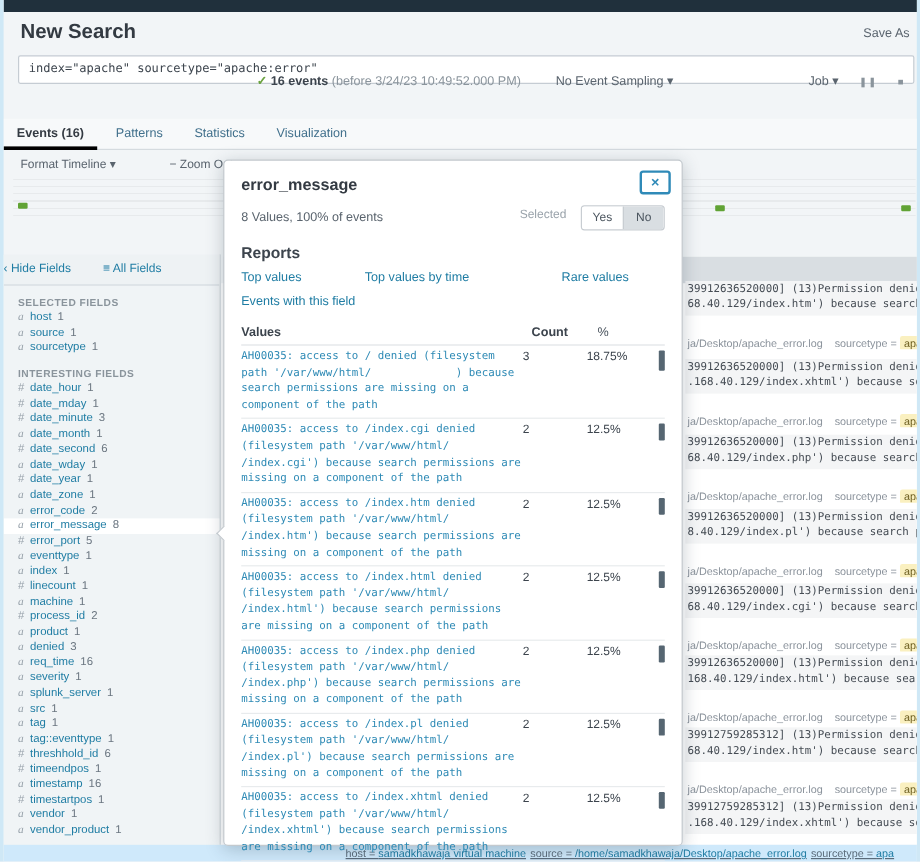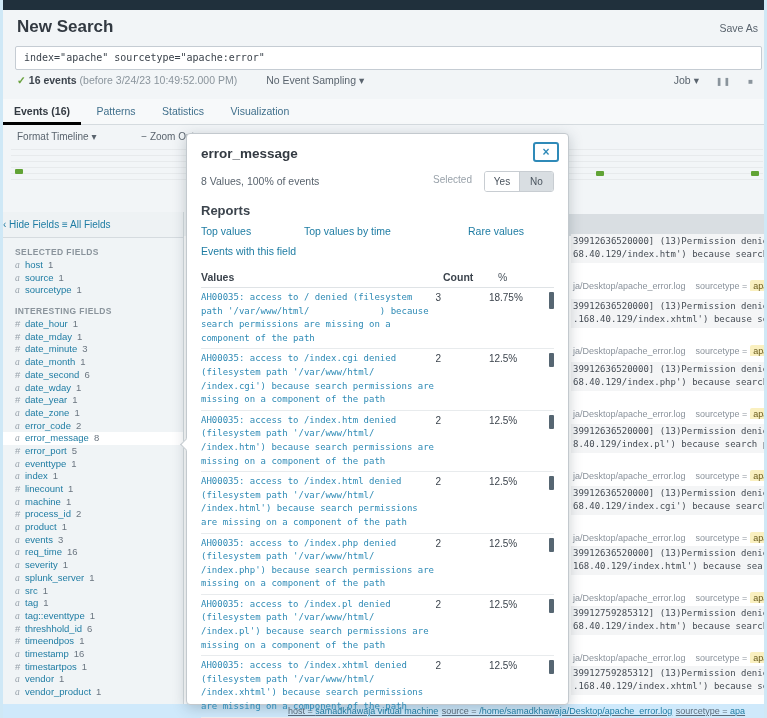--- a/index.html
+++ b/index.html
@@ -15,21 +15,21 @@
   .page-title { font-size:17px; font-weight:bold; color:#333a42; }
   .save-as { position:absolute; right:0; top:5px; font-size:10.5px; color:#5a646e; }
 
   .search-box {
     position:absolute; top:46px; left:12px; width:747px; height:24px;
     background:#fff; border:1px solid #c5ccd3; border-radius:2px;
     font-family:"DejaVu Sans Mono",monospace; font-size:10px; color:#3c444d;
     line-height:22px; padding-left:8px; white-space:nowrap; overflow:hidden;
   }
 
-  .info-row { position:absolute; top:74px; left:14px; right:6px; height:16px; font-size:10.5px; color:#5a646e; }
+  .info-row { position:absolute; top:61px; left:14px; right:6px; height:16px; font-size:10.5px; color:#5a646e;text-align:center; }
   .check { color:#6aa23f; font-weight:bold; margin-right:3px; }
   .ev-count { font-weight:bold; color:#3c444d; }
   .time-range { color:#8a949c; }
   .sampling { margin-left:26px; color:#5a646e; }
   .job-controls { position:absolute; right:4px; top:0; font-size:10.5px; color:#5a646e; }
   .job-controls .icn { margin-left:14px; color:#8a949c; font-size:8px; letter-spacing:1px; }
 
   .tabs { position:absolute; top:99px; left:0; width:767px; height:26px; background:#f7f9fa; border-bottom:1px solid #d5dbdf; }
   .tab { display:inline-block; height:26px; line-height:24px; padding:0 11px; font-size:10.5px; color:#41708c; }
   .tab.active { color:#333a42; font-weight:bold; border-bottom:3px solid #000000; }
@@ -42,21 +42,21 @@
   .gb1 { left:4px;  top:20px; }
   .gb2 { left:585px; top:22px; }
   .gb3 { left:740px; top:22px; }
 
   .content-bg { position:absolute; top:236px; left:181px; width:586px; height:468px; background:#fff; }
   .events-toolbar { position:absolute; top:214px; left:183px; width:584px; height:22px; background:#d9dee2; }
 
   .sidebar { position:absolute; top:212px; left:0; width:181px; height:492px; background:#f0f4f6; border-right:1px solid #d5dbdf; overflow:hidden; }
   .sb-head { height:26px; border-bottom:1px solid #d5dbdf; background:#eef2f4; font-size:10px; line-height:26px; }
   .sb-hide { color:#1e7ca3; }
-  .sb-all  { color:#1e7ca3; }
+  .sb-all  { color:#1e7ca3; margin-left:24px; }
   .sb-section { font-size:8.5px; font-weight:bold; color:#8a949c; letter-spacing:.4px; margin:9px 0 2px 12px; }
   .f-row { height:12.7px; line-height:12.7px; font-size:9.5px; padding-left:12px; white-space:nowrap; position:relative; }
   .f-row.active { background:#fff; }
   .f-type { color:#98a2ab; display:inline-block; width:10px; }
   .f-type.alpha { font-style:italic; font-family:"Liberation Serif",serif; }
   .f-name { color:#1e7ca3; }
   .f-count { color:#6b7681; margin-left:5px; }
 
   
   .ev-group { position:absolute; left:568px; width:196px; overflow:hidden; }
@@ -170,21 +170,21 @@
         <div class="f-row"><span class="f-type alpha">a</span><span class="f-name">date_zone</span><span class="f-count">1</span></div>
         <div class="f-row"><span class="f-type alpha">a</span><span class="f-name">error_code</span><span class="f-count">2</span></div>
         <div class="f-row active"><span class="f-type alpha">a</span><span class="f-name">error_message</span><span class="f-count">8</span></div>
         <div class="f-row"><span class="f-type">#</span><span class="f-name">error_port</span><span class="f-count">5</span></div>
         <div class="f-row"><span class="f-type alpha">a</span><span class="f-name">eventtype</span><span class="f-count">1</span></div>
         <div class="f-row"><span class="f-type alpha">a</span><span class="f-name">index</span><span class="f-count">1</span></div>
         <div class="f-row"><span class="f-type">#</span><span class="f-name">linecount</span><span class="f-count">1</span></div>
         <div class="f-row"><span class="f-type alpha">a</span><span class="f-name">machine</span><span class="f-count">1</span></div>
         <div class="f-row"><span class="f-type">#</span><span class="f-name">process_id</span><span class="f-count">2</span></div>
         <div class="f-row"><span class="f-type alpha">a</span><span class="f-name">product</span><span class="f-count">1</span></div>
-        <div class="f-row"><span class="f-type alpha">a</span><span class="f-name">events</span><span class="f-count">3</span></div>
+        <div class="f-row"><span class="f-type alpha">a</span><span class="f-name">denied</span><span class="f-count">3</span></div>
         <div class="f-row"><span class="f-type alpha">a</span><span class="f-name">req_time</span><span class="f-count">16</span></div>
         <div class="f-row"><span class="f-type alpha">a</span><span class="f-name">severity</span><span class="f-count">1</span></div>
         <div class="f-row"><span class="f-type alpha">a</span><span class="f-name">splunk_server</span><span class="f-count">1</span></div>
         <div class="f-row"><span class="f-type alpha">a</span><span class="f-name">src</span><span class="f-count">1</span></div>
         <div class="f-row"><span class="f-type alpha">a</span><span class="f-name">tag</span><span class="f-count">1</span></div>
         <div class="f-row"><span class="f-type alpha">a</span><span class="f-name">tag::eventtype</span><span class="f-count">1</span></div>
         <div class="f-row"><span class="f-type">#</span><span class="f-name">threshhold_id</span><span class="f-count">6</span></div>
         <div class="f-row"><span class="f-type">#</span><span class="f-name">timeendpos</span><span class="f-count">1</span></div>
         <div class="f-row"><span class="f-type alpha">a</span><span class="f-name">timestamp</span><span class="f-count">16</span></div>
         <div class="f-row"><span class="f-type">#</span><span class="f-name">timestartpos</span><span class="f-count">1</span></div>

